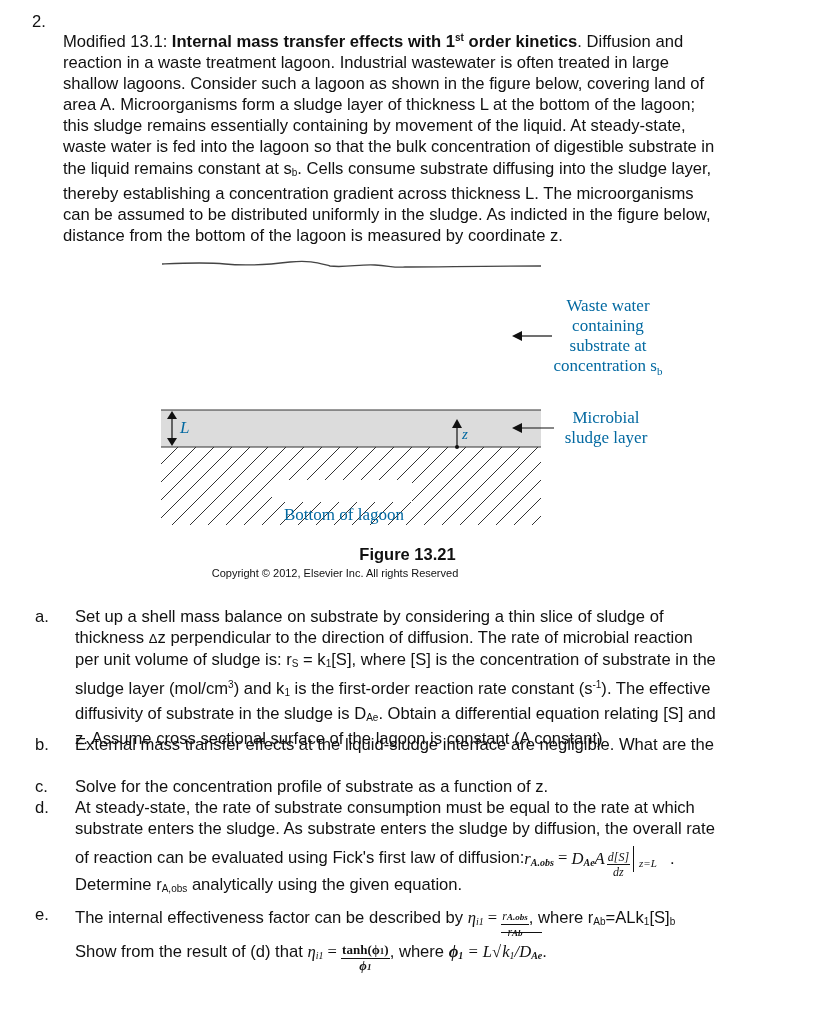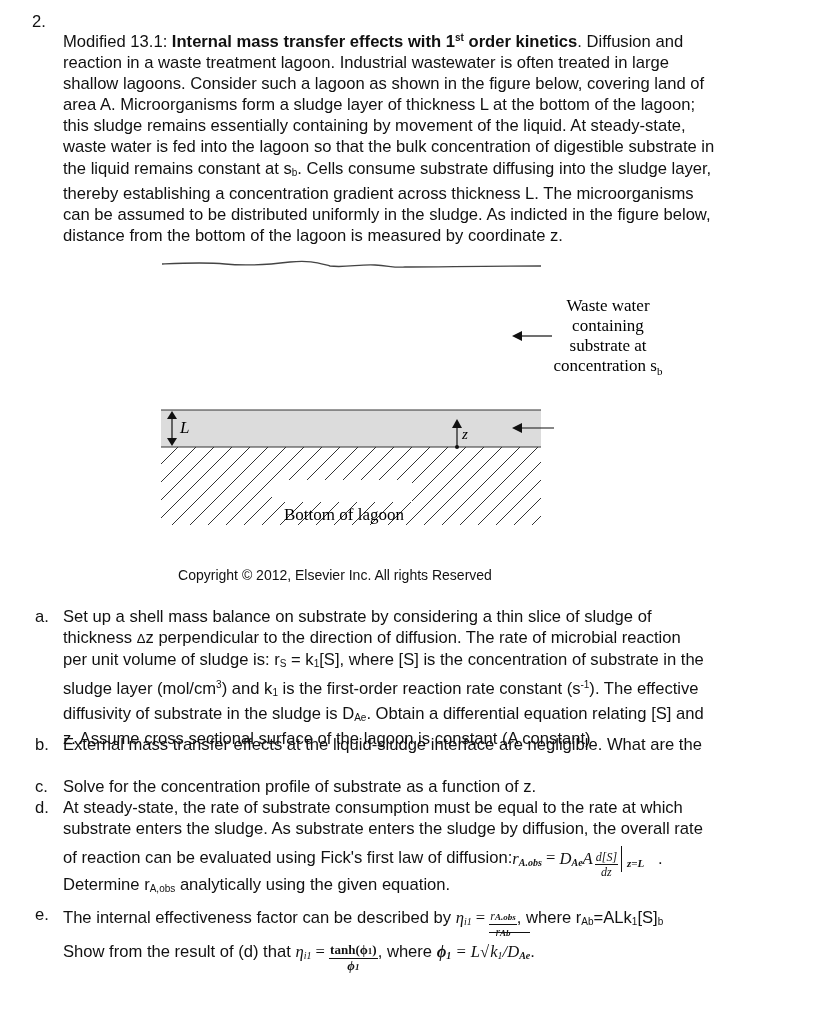--- a/index.html
+++ b/index.html
@@ -4,32 +4,32 @@
 <style>
   html, body { margin:0; padding:0; background:#ffffff; }
   body { width:815px; height:1024px; position:relative; overflow:hidden;
          font-family:"Liberation Sans", sans-serif; color:#111; }
   .para { position:absolute; font-size:16.6px; line-height:21.1px; }
   .bold { font-weight:bold; }
   .sub { font-size:10px; vertical-align:-2px; }
   .sup { font-size:10px; vertical-align:6px; }
   .serif { font-family:"Liberation Serif", serif; }
   .math { font-family:"Liberation Serif", serif; font-style:italic; }
-  .fig-label { position:absolute; font-family:"Liberation Serif", serif; font-size:17px; line-height:20px; text-align:center; color:#000000; }
+  .fig-label { position:absolute; font-family:"Liberation Serif", serif; font-size:17px; line-height:20px; text-align:center; color:#0369a1; }
   .caption-title { position:absolute; left:0; width:815px; text-align:center; font-weight:bold; font-size:16.5px; top:545px; }
-  .caption-copy { position:absolute; left:0; width:670px; text-align:center; font-size:14px; top:567px; }
+  .caption-copy { position:absolute; left:0; width:670px; text-align:center; font-size:11px; top:567px; }
   .item { position:absolute; left:35px; font-size:16.6px; line-height:21.1px; }
   .item .letter { position:absolute; left:0; }
-  .item .body { position:absolute; left:28px; width:730px; }
+  .item .body { position:absolute; left:40px; width:730px; }
   .frac { display:inline-block; vertical-align:middle; text-align:center; font-family:"Liberation Serif", serif; font-style:italic; line-height:14px; }
   .frac .n { display:block; font-size:12px; border-bottom:1px solid #111; padding:0 1px;margin-top:11px; }
   .frac .d { display:block; font-size:12px; }
   .frac.big .n, .frac.big .d { font-size:13px; }
   .evalbar { display:inline-block; border-left:1.4px solid #111; height:26px; vertical-align:middle; margin-left:3px; position:relative; }
-  .evalbar .at { position:absolute; left:5px; bottom:-8px; font-size:11px; font-family:"Liberation Serif", serif; font-style:italic; white-space:nowrap;font-weight:bold; }
+  .evalbar .at { position:absolute; left:5px; bottom:-8px; font-size:11px; font-family:"Liberation Serif", serif; font-style:italic; white-space:nowrap; }
   .sqrt { display:inline-block; border-top:1.2px solid #111; padding-left:1px; }
 </style>
 </head>
 <body>
 
 <div class="para" style="left:32px; top:11px;">2.</div>
 <div class="para" style="left:63px; top:11px; width:740px;margin-top:16px;">
   <div>
     <span>Modified 13.1: </span><span class="bold"><span>Internal mass transfer effects with 1</span><sup class="sup">st</sup><span> order kinetics</span></span><span>. Diffusion and</span>
   </div>
@@ -114,25 +114,30 @@
     </g>
   </svg>
 
   <div class="fig-label" style="left:548px; top:296px; width:120px;">
     <div>Waste water</div>
     <div>containing</div>
     <div>substrate at</div>
     <div><span>concentration s</span><span style="font-style:italic;"></span><sub style="font-size:11px;">b</sub></div>
   </div>
 
+  <div class="fig-label" style="left:553px; top:408px; width:106px;">
+    <div>Microbial</div>
+    <div>sludge layer</div>
+  </div>
 
   <div class="fig-label" style="left:180px; top:418px; font-style:italic;">L</div>
   <div class="fig-label" style="left:462px; top:424px; font-style:italic; font-size:15px;">z</div>
   <div class="fig-label" style="left:275px; top:482px; width:138px;margin-top:23px;">Bottom of lagoon</div>
 
+  <div class="caption-title">Figure 13.21</div>
   <div class="caption-copy">Copyright © 2012, Elsevier Inc. All rights Reserved</div>
 </div>
 
 <div class="item" style="top:606px;">
   <span class="letter">a.</span>
   <div class="body">
     <div>Set up a shell mass balance on substrate by considering a thin slice of sludge of</div>
     <div><span>thickness </span><span style="font-size:13px;">Δ</span><span>z perpendicular to the direction of diffusion. The rate of microbial reaction</span></div>
     <div><span>per unit volume of sludge is: r</span><span class="sub">S</span><span> = k</span><span class="sub">1</span><span>[S], where [S] is the concentration of substrate in the</span></div>
     <div><span>sludge layer (mol/cm</span><sup class="sup">3</sup><span>) and k</span><span class="sub">1</span><span> is the first-order reaction rate constant (s</span><sup class="sup">-1</sup><span>). The effective</span></div>

